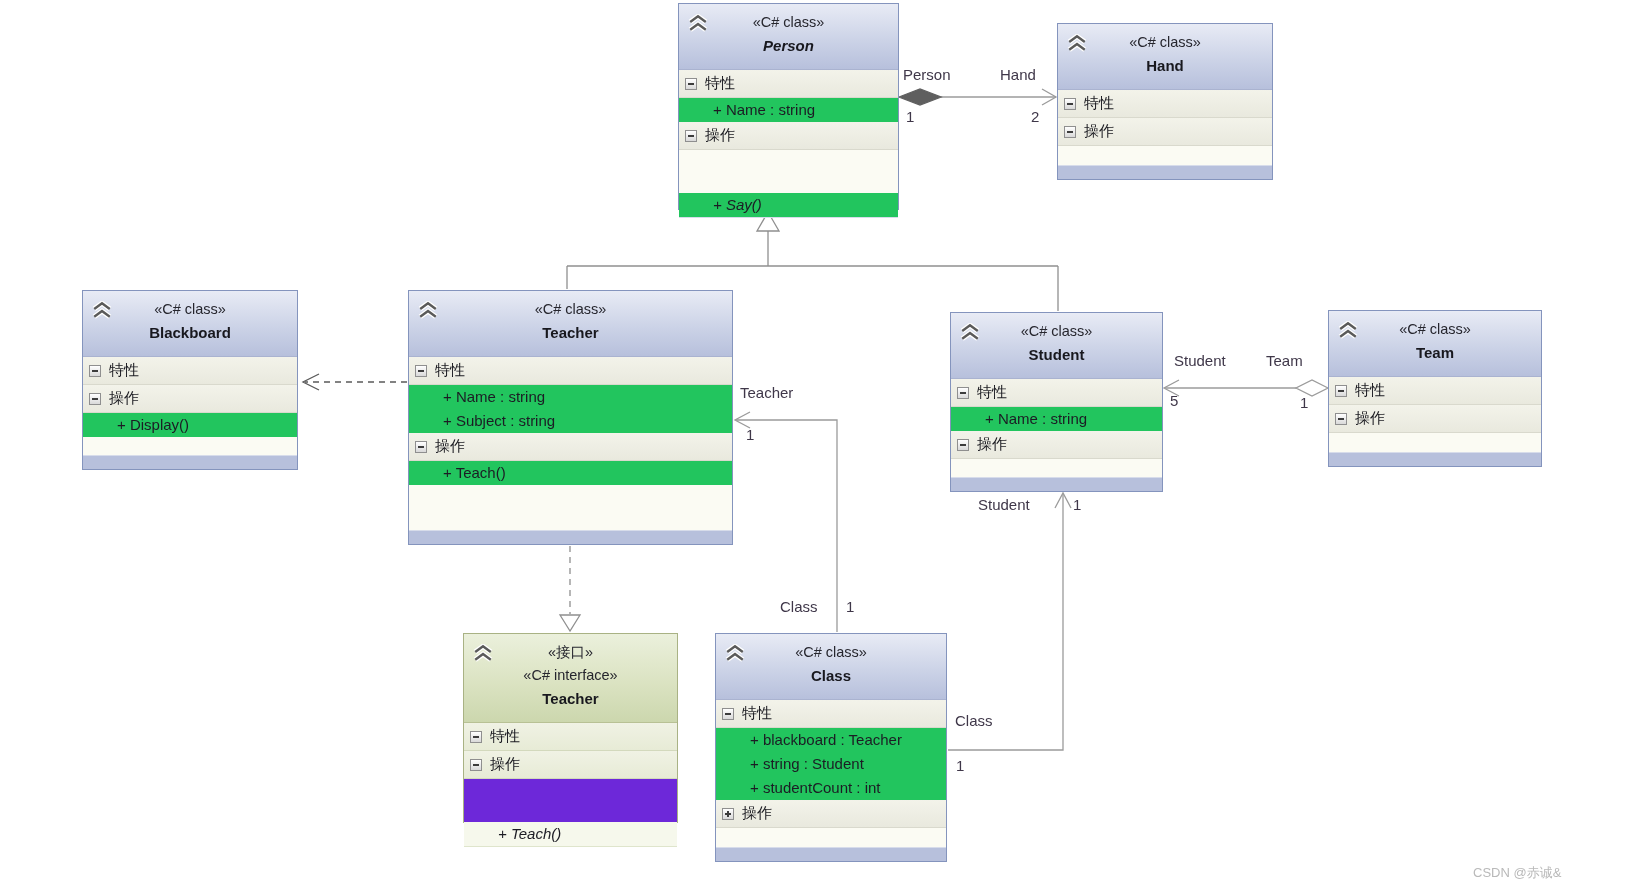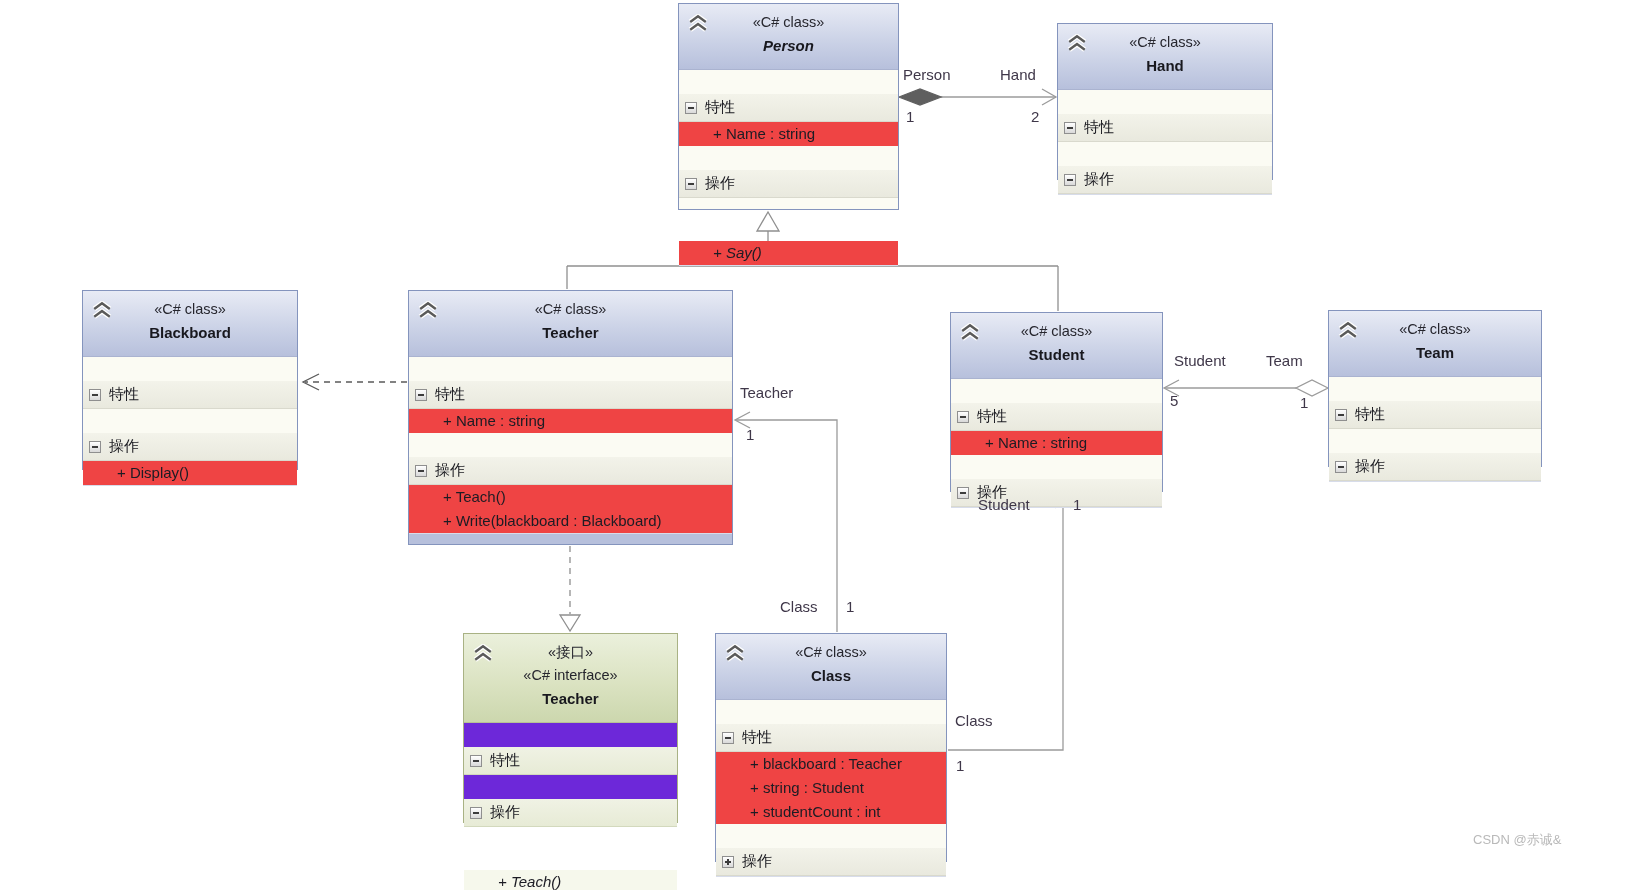--- a/index.html
+++ b/index.html
@@ -22,40 +22,40 @@
     background:linear-gradient(to bottom,#ebf0dc 0%,#dbe3c2 55%,#ccd7ae 100%);
     border-bottom:1px solid #b8c195;
   }
   .stereotype{display:block;line-height:23px;font-size:14.5px;color:#26262e;}
   .uml-name{display:block;line-height:23px;font-weight:bold;font-size:15px;color:#18181e;}
   .uml-name.abstract{font-style:italic;}
   .chevron{position:absolute;left:9px;top:10px;width:20px;height:18px;}
   .section-row{
     display:flex;align-items:center;gap:8px;height:28px;padding:4px 6px;
     background:linear-gradient(to bottom,#f3f3ea,#e9e9de);
-    border-bottom:1px solid #d9d9cd;box-sizing:border-box;margin-top:24px;
+    border-bottom:1px solid #d9d9cd;box-sizing:border-box;
   }
   .green .section-row{background:linear-gradient(to bottom,#f0f2e4,#e7ebd6);border-bottom:1px solid #d3d9bd;}
   .section-label{font-size:15px;color:#1a1a20;}
-  .member-row{line-height:24px;padding:0 4px 0 34px;background:#ef4444;white-space:nowrap;}
+  .member-row{line-height:24px;padding:0 4px 0 34px;background:#22c55e;white-space:nowrap;}
   .green .member-row{background:#f6f8ec;}
   .member-row.italic{font-style:italic;margin-top:43px;}
   .uml-footer{height:13px;margin-top:auto;background:#b7c0dc;border-top:1px solid #d7dcea;}
   .green .uml-footer{background:#ccd7ae;border-top:1px solid #dfe5cc;}
   
   .expander{
     position:relative;flex:0 0 auto;width:12px;height:12px;box-sizing:border-box;
     border:1px solid #8f8f8f;background:linear-gradient(#ffffff,#d9d9d9);
   }
   .expander::before{content:"";position:absolute;left:2px;right:2px;top:4px;height:2px;background:#3c3c3c;}
   .expander.plus::after{content:"";position:absolute;top:2px;bottom:2px;left:4px;width:2px;background:#3c3c3c;}
   
   #edges{position:absolute;left:0;top:0;pointer-events:none;}
   .edge-label{position:absolute;font-size:15px;color:#3f3749;white-space:nowrap;}
-  .watermark{position:absolute;left:1473px;top:831px;font-size:13px;color:#b9b9b9;}
+  .watermark{position:absolute;left:1473px;top:864px;font-size:13px;color:#b9b9b9;}
 </style>
 </head>
 <body>
 
 <div id="canvas">
 
   <svg id="edges" width="1634" height="890" viewBox="0 0 1634 890">
 
     <g stroke="#9b9b9b" stroke-width="1.3" fill="none">
       <line x1="941" y1="97" x2="1056" y2="97"></line>
@@ -192,26 +192,26 @@
           </g>
       </svg>
       <span class="stereotype">«C# class»</span>
       <span class="uml-name">Teacher</span>
     </div>
     <div class="section-row">
       <span class="expander"></span>
       <span class="section-label">特性</span>
     </div>
     <div class="member-row">+ Name : string</div>
+    <div class="member-row">+ Subject : string</div>
     <div class="section-row">
       <span class="expander"></span>
       <span class="section-label">操作</span>
     </div>
     <div class="member-row">+ Teach()</div>
-    <div class="member-row">+ Write(blackboard : Blackboard)</div>
     <div class="uml-footer"></div>
   </div>
 
   <div class="uml-box" style="left:950px;top:312px;width:213px;height:180px;">
     <div class="uml-header">
       <svg class="chevron" viewBox="0 0 18 16">
         <g fill="none" stroke="#ffffff" stroke-width="4.5">
             <polyline points="2,7 9,2 16,7"></polyline>
             <polyline points="2,14 9,9 16,14"></polyline>
           </g>

